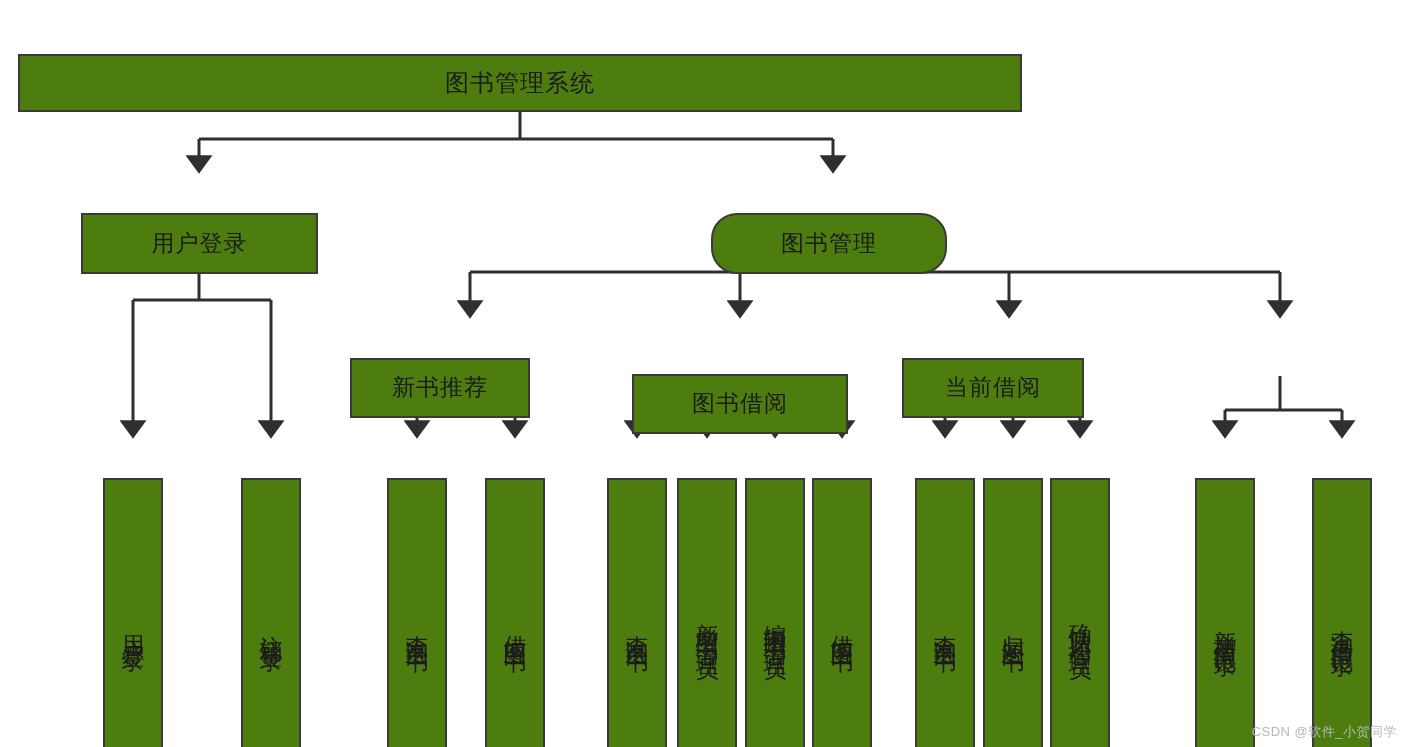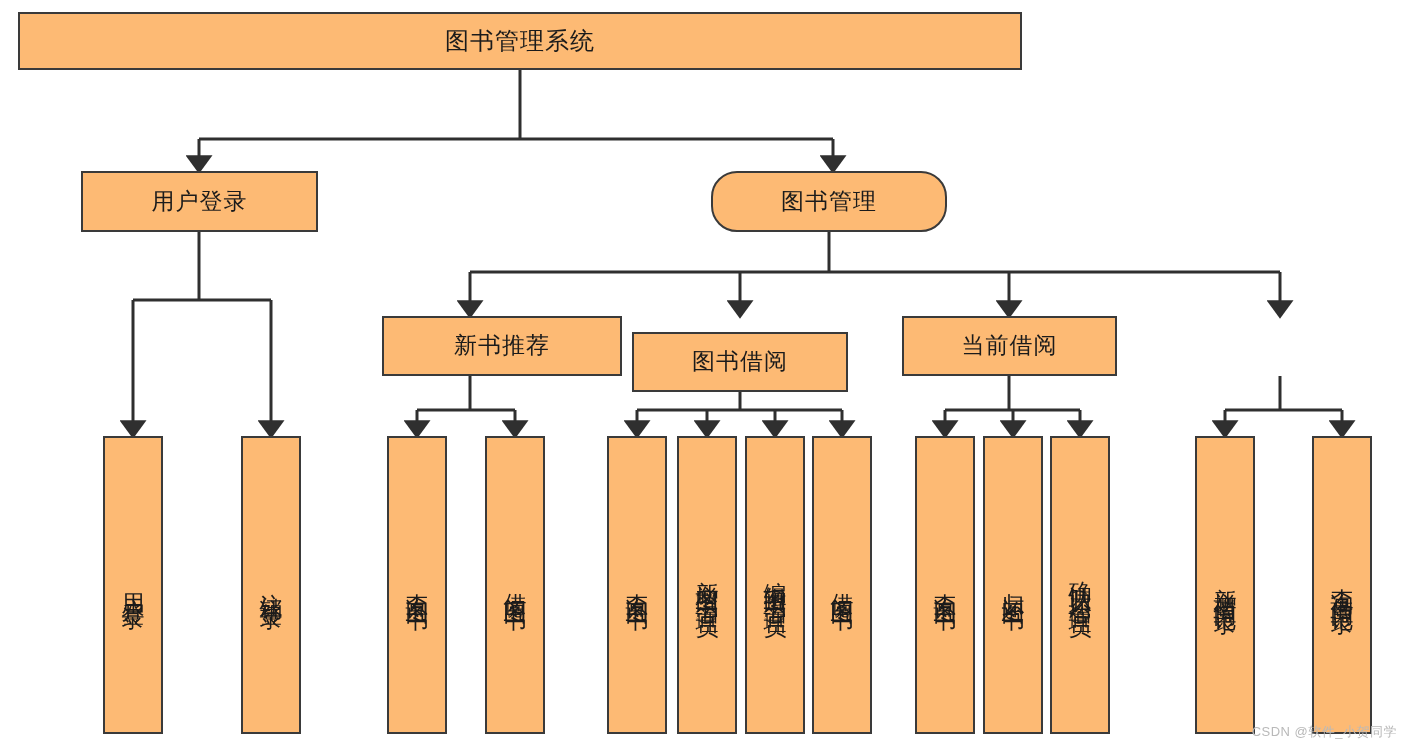--- a/index.html
+++ b/index.html
@@ -22,26 +22,27 @@
     position: absolute;
     left: 0;
     top: 0;
     width: 1405px;
     height: 747px;
     pointer-events: none;
   }
   .node {
     position: absolute;
     box-sizing: border-box;
-    background: #fdba74;
+    background: #4d7c0f;
     border: 2px solid #3a3a3a;
     display: flex;
     align-items: center;
     justify-content: center;
     color: #1b1b1b;
+    margin-top: 42px;
   }
   .node-h {
     font-size: 23px;
     line-height: 1.2;
     letter-spacing: 1px;
     white-space: nowrap;
   }
   .node-root {
     font-size: 24px;
   }
@@ -127,27 +128,27 @@
     <span>图书管理系统</span>
   </div>
 
   <div class="node node-h" style="left:81px; top:171px; width:237px; height:61px;">
     <span>用户登录</span>
   </div>
   <div class="node node-h" style="left:711px; top:171px; width:236px; height:61px;border-radius:26px;">
     <span>图书管理</span>
   </div>
 
-  <div class="node node-h" style="left:382px; top:316px; width:240px; height:60px;">
+  <div class="node node-h" style="left:350px; top:316px; width:180px; height:60px;">
     <span>新书推荐</span>
   </div>
   <div class="node node-h" style="left:632px; top:332px; width:216px; height:60px;">
     <span>图书借阅</span>
   </div>
-  <div class="node node-h" style="left:902px; top:316px; width:215px; height:60px;">
+  <div class="node node-h" style="left:902px; top:316px; width:182px; height:60px;">
     <span>当前借阅</span>
   </div>
 
   <div class="node node-leaf" style="left:103px; top:436px; width:60px; height:298px;">
     <span class="vtext">用户登录</span>
   </div>
   <div class="node node-leaf" style="left:241px; top:436px; width:60px; height:298px;">
     <span class="vtext">注销登录</span>
   </div>
 

